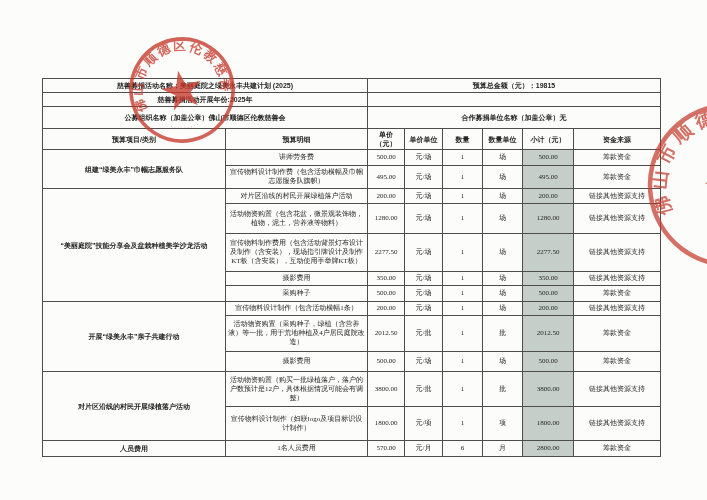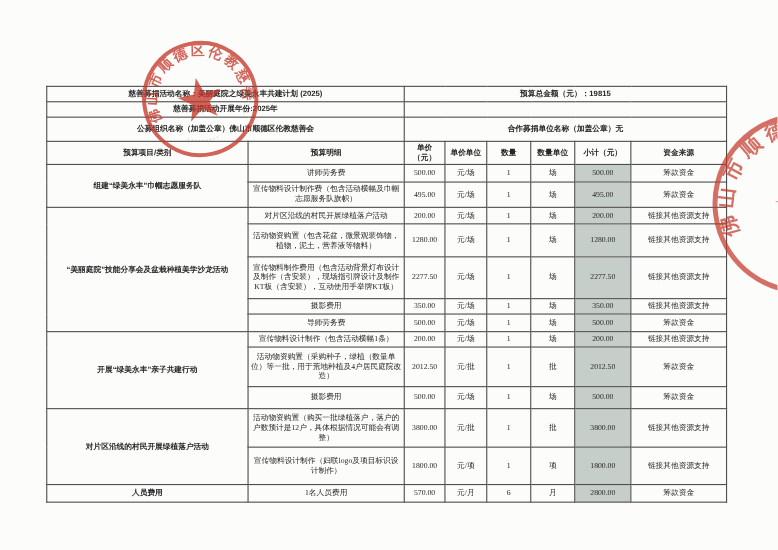--- a/index.html
+++ b/index.html
@@ -138,40 +138,40 @@
         <tr style="height: 14px;">
           <td class="detail">摄影费用</td>
           <td class="num">350.00</td>
           <td class="num">元/场</td>
           <td class="num">1</td>
           <td class="num">场</td>
           <td class="num hl">350.00</td>
           <td class="num">链接其他资源支持</td>
         </tr>
         <tr style="height: 16px;">
-          <td class="detail">导师劳务费</td>
+          <td class="detail">采购种子</td>
           <td class="num">500.00</td>
           <td class="num">元/场</td>
           <td class="num">1</td>
           <td class="num">场</td>
           <td class="num hl">500.00</td>
           <td class="num">筹款资金</td>
         </tr>
         <tr style="height: 14px;">
           <td rowspan="3" class="cat">开展“绿美永丰”亲子共建行动</td>
           <td class="detail">宣传物料设计制作（包含活动横幅1条）</td>
           <td class="num">200.00</td>
           <td class="num">元/场</td>
           <td class="num">1</td>
           <td class="num">场</td>
           <td class="num hl">200.00</td>
           <td class="num">链接其他资源支持</td>
         </tr>
         <tr style="height: 36px;">
-          <td class="detail">活动物资购置（采购种子，绿植（数量单位）等一批，用于荒地种植及4户居民庭院改造）</td>
+          <td class="detail">活动物资购置（采购种子，绿植（含营养液）等一批，用于荒地种植及4户居民庭院改造）</td>
           <td class="num">2012.50</td>
           <td class="num">元/批</td>
           <td class="num">1</td>
           <td class="num">批</td>
           <td class="num hl">2012.50</td>
           <td class="num">筹款资金</td>
         </tr>
         <tr style="height: 20px;">
           <td class="detail">摄影费用</td>
           <td class="num">500.00</td>

